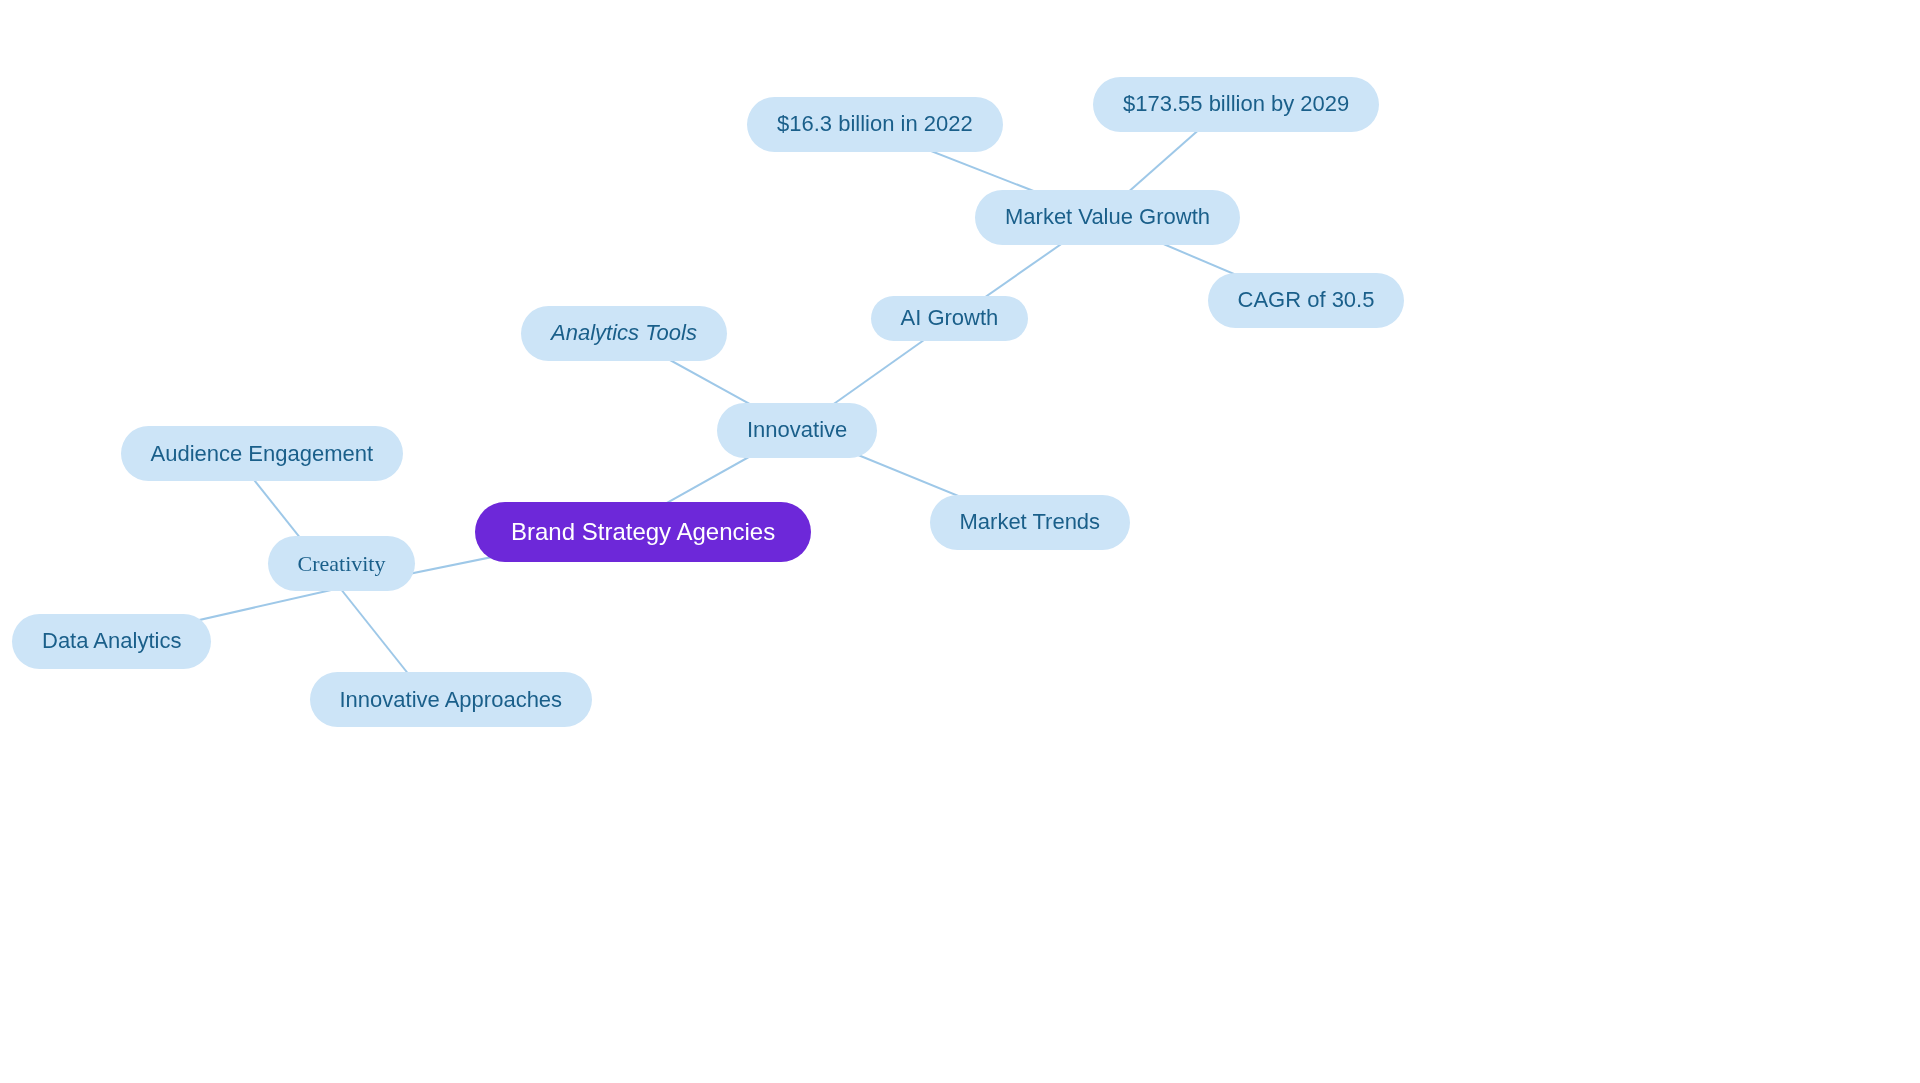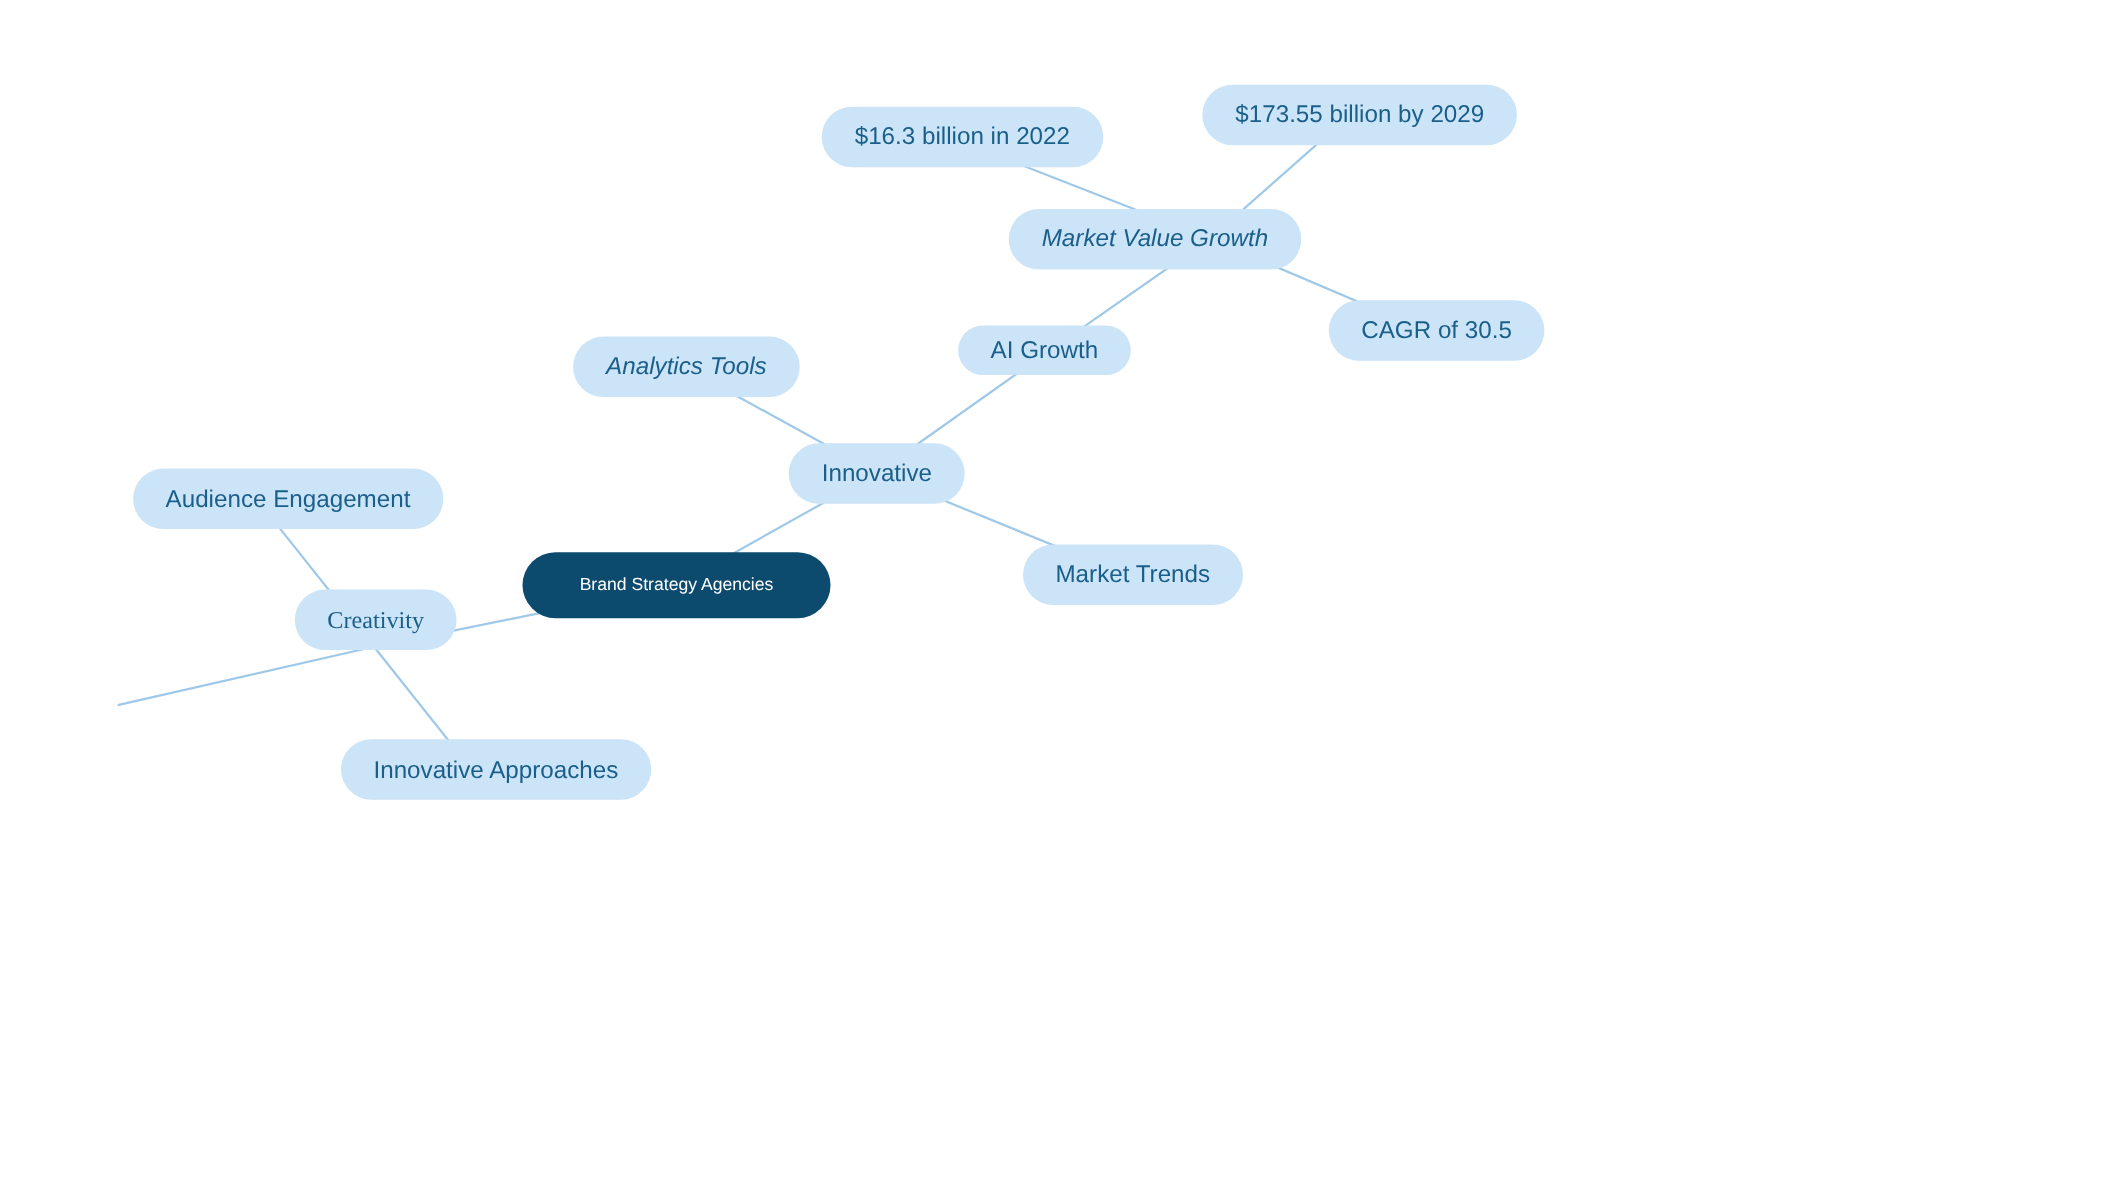--- a/index.html
+++ b/index.html
@@ -27,24 +27,24 @@
       font-size: 22px;
       font-weight: 400;
       white-space: nowrap;
     }
     .node-light {
       background: #cce4f7;
       color: #1a5f8a;
       padding: 14px 30px;
     }
     .node-dark {
-      background: #0c4a6e;
+      background: #6d28d9;
       color: #ffffff;
       padding: 16px 36px;
-      font-size: 16px;
+      font-size: 24px;
       font-weight: 500;
     }
   </style>
 </head>
 <body>
 
 <svg id="mind-map">
     <line x1="615" y1="532" x2="797" y2="430" stroke="#9ec8e8" stroke-width="2"></line>
     <line x1="797" y1="430" x2="621" y2="333" stroke="#9ec8e8" stroke-width="2"></line>
     <line x1="797" y1="430" x2="948" y2="323" stroke="#9ec8e8" stroke-width="2"></line>
@@ -57,21 +57,22 @@
     <line x1="340" y1="588" x2="243" y2="466" stroke="#9ec8e8" stroke-width="2"></line>
     <line x1="340" y1="588" x2="107" y2="641" stroke="#9ec8e8" stroke-width="2"></line>
     <line x1="340" y1="588" x2="437" y2="710" stroke="#9ec8e8" stroke-width="2"></line>
   </svg>
 
 <div id="nodes-container" style="position:absolute;top:0;left:0;width:1920px;height:1083px;pointer-events:none;">
     <div class="node-label node-dark" style="left: 475px; top: 502px; min-width: 280px; height: 60px; pointer-events: auto;">Brand Strategy Agencies</div>
     <div class="node-label node-light" style="left: 717px; top: 402.5px; min-width: 160px; height: 55px; pointer-events: auto;">Innovative</div>
     <div class="node-label node-light" style="left: 521px; top: 305.5px; min-width: 200px; height: 55px; pointer-events: auto; font-style: italic;">Analytics Tools</div>
     <div class="node-label node-light" style="left: 870.5px; top: 295.5px; min-width: 155px; height: 45px; pointer-events: auto;">AI Growth</div>
-    <div class="node-label node-light" style="left: 917px; top: 189.5px; min-width: 250px; height: 55px; pointer-events: auto; font-style: italic;">Market Value Growth</div>
+    <div class="node-label node-light" style="left: 975px; top: 189.5px; min-width: 250px; height: 55px; pointer-events: auto;">Market Value Growth</div>
     <div class="node-label node-light" style="left: 929.5px; top: 494.5px; min-width: 185px; height: 55px; pointer-events: auto;">Market Trends</div>
     <div class="node-label node-light" style="left: 747px; top: 96.5px; min-width: 230px; height: 55px; pointer-events: auto;">$16.3 billion in 2022</div>
     <div class="node-label node-light" style="left: 1093px; top: 76.5px; min-width: 270px; height: 55px; pointer-events: auto; text-align: right;">$173.55 billion by 2029</div>
     <div class="node-label node-light" style="left: 1207.5px; top: 272.5px; min-width: 175px; height: 55px; pointer-events: auto;">CAGR of 30.5</div>
     <div class="node-label node-light" style="left: 267.5px; top: 536px; min-width: 145px; height: 55px; pointer-events: auto; font-family: Liberation Serif, serif;">Creativity</div>
     <div class="node-label node-light" style="left: 120.5px; top: 426px; min-width: 245px; height: 55px; pointer-events: auto;">Audience Engagement</div>
+    <div class="node-label node-light" style="left: 12px; top: 613.5px; min-width: 190px; height: 55px; pointer-events: auto;">Data Analytics</div>
     <div class="node-label node-light" style="left: 309.5px; top: 672px; min-width: 255px; height: 55px; pointer-events: auto;">Innovative Approaches</div>
   </div>
 
 </body></html>

